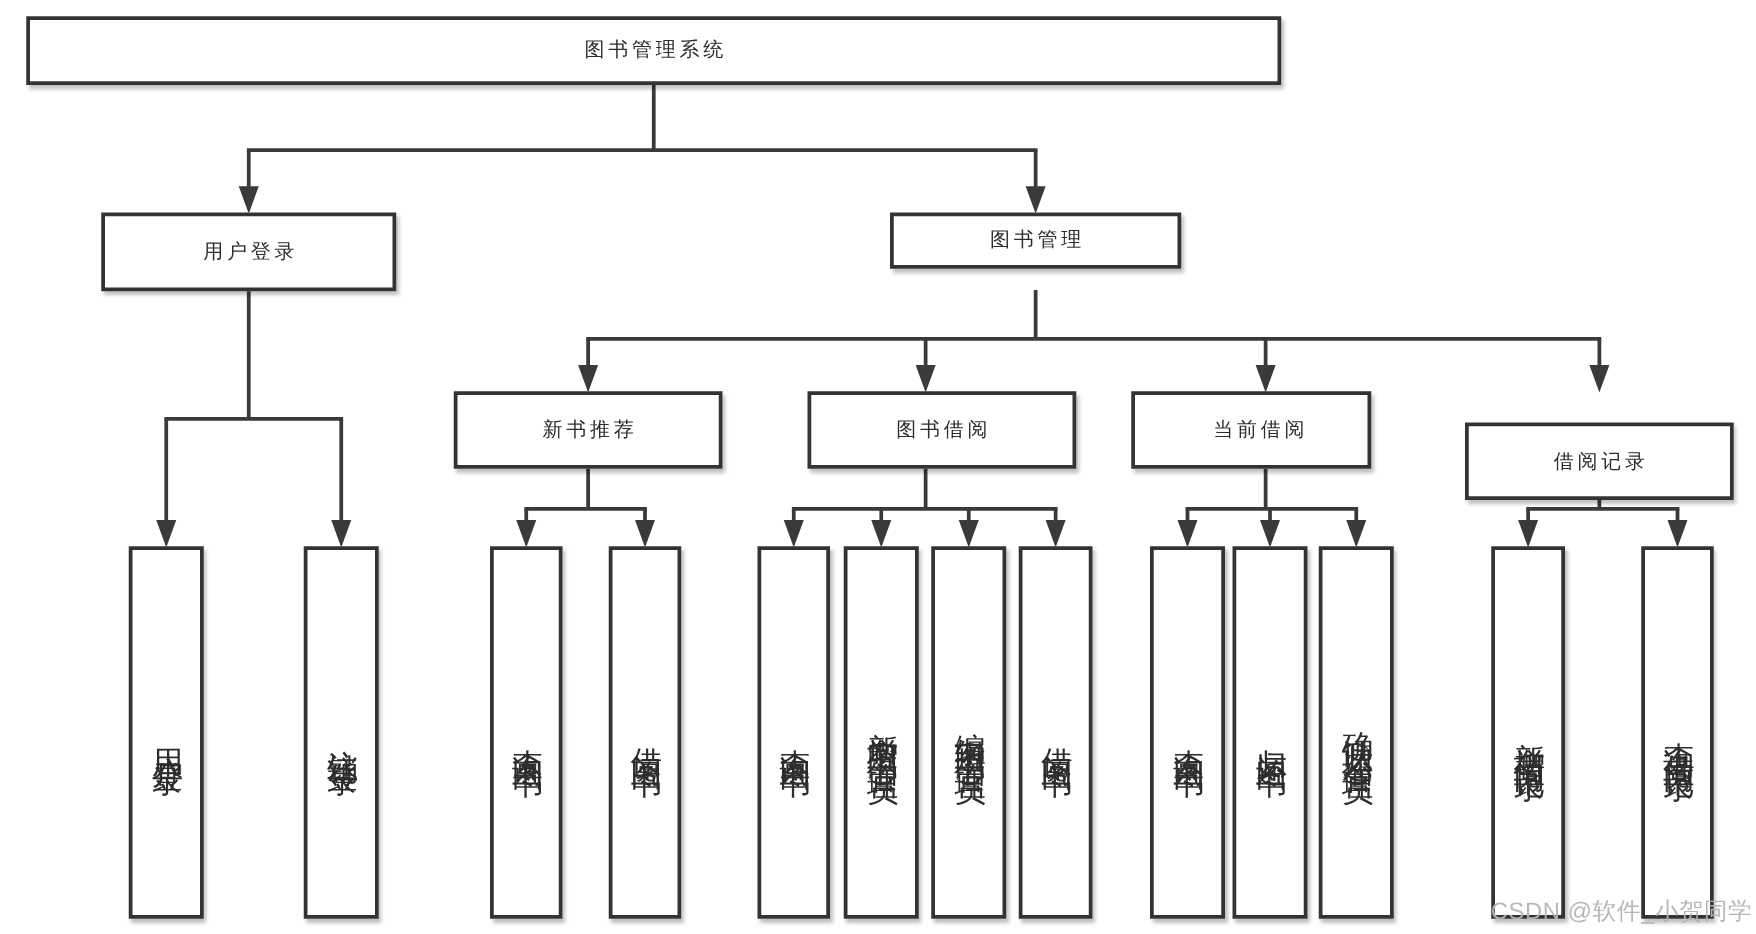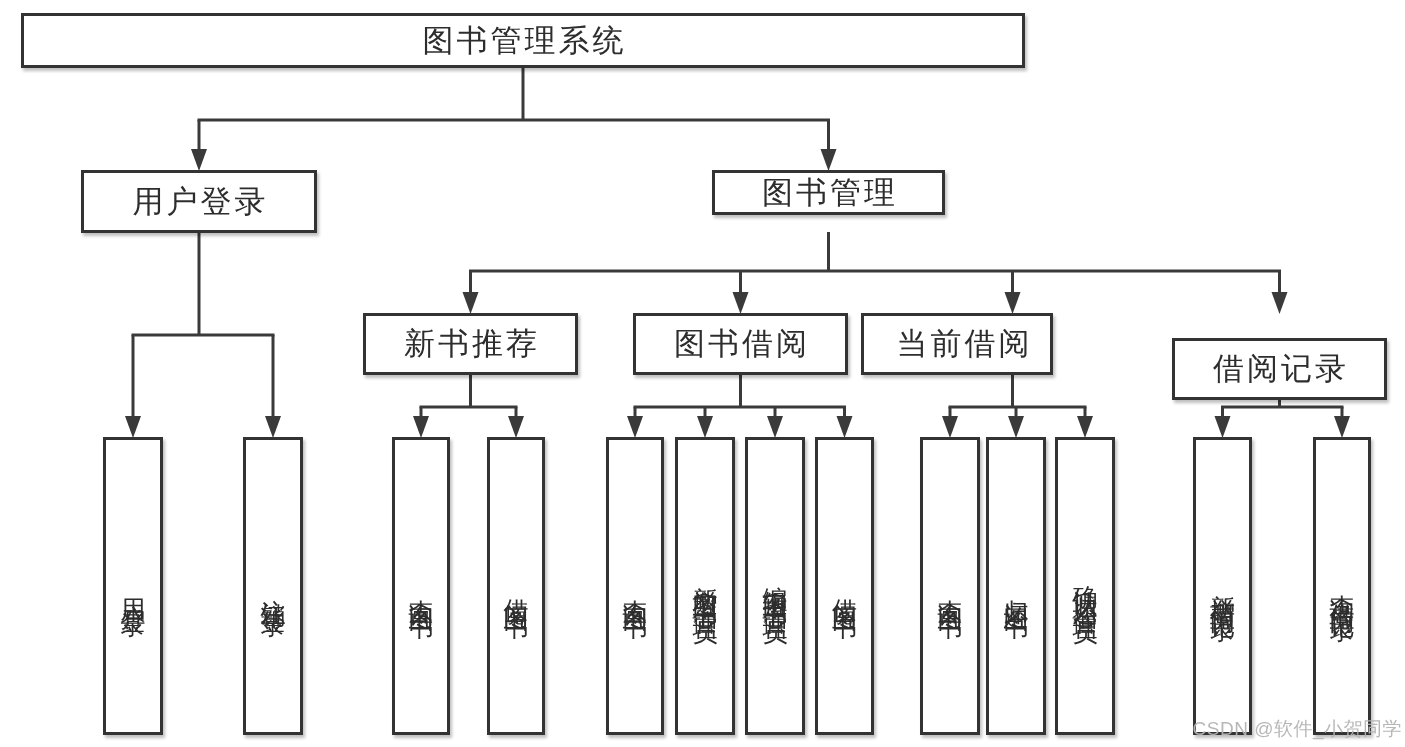--- a/index.html
+++ b/index.html
@@ -27,21 +27,21 @@
     background: #ffffff;
     border: 3px solid #333333;
     box-sizing: border-box;
     display: flex;
     align-items: center;
     justify-content: center;
     color: #2d2d2d;
     box-shadow: 2px 3px 3px rgba(0,0,0,0.25);
   }
   .node .node-label {
-    font-size: 31px;
+    font-size: 16px;
     letter-spacing: 3px;
     margin-right: -3px;
     white-space: nowrap;
   }
   .node.vertical .node-label {
     writing-mode: vertical-rl;
     text-orientation: mixed;
     font-size: 25px;
     line-height: 1;
     letter-spacing: 5px;
@@ -124,24 +124,24 @@
     </div>
     <div class="node" style="left: 81px; top: 170px; width: 236px; height: 63px;">
       <span class="node-label">用户登录</span>
     </div>
     <div class="node" style="left: 712px; top: 170px; width: 233px; height: 45px;">
       <span class="node-label">图书管理</span>
     </div>
     <div class="node" style="left: 363px; top: 313px; width: 215px; height: 62px;">
       <span class="node-label">新书推荐</span>
     </div>
-    <div class="node" style="left: 633px; top: 313px; width: 215px; height: 62px;">
+    <div class="node" style="left: 646px; top: 313px; width: 215px; height: 62px;">
       <span class="node-label">图书借阅</span>
     </div>
-    <div class="node" style="left: 861px; top: 313px; width: 192px; height: 62px; padding-left: 12px;">
+    <div class="node" style="left: 905px; top: 313px; width: 192px; height: 62px; padding-left: 12px;">
       <span class="node-label">当前借阅</span>
     </div>
     <div class="node" style="left: 1172px; top: 313px; width: 215px; height: 62px; margin-top: 25px;">
       <span class="node-label">借阅记录</span>
     </div>
     <div class="node vertical" style="left: 103px; top: 437px; width: 60px; height: 298px;">
       <span class="node-label">用户登录</span>
     </div>
     <div class="node vertical" style="left: 243px; top: 437px; width: 60px; height: 298px;">
       <span class="node-label">注销登录</span>

